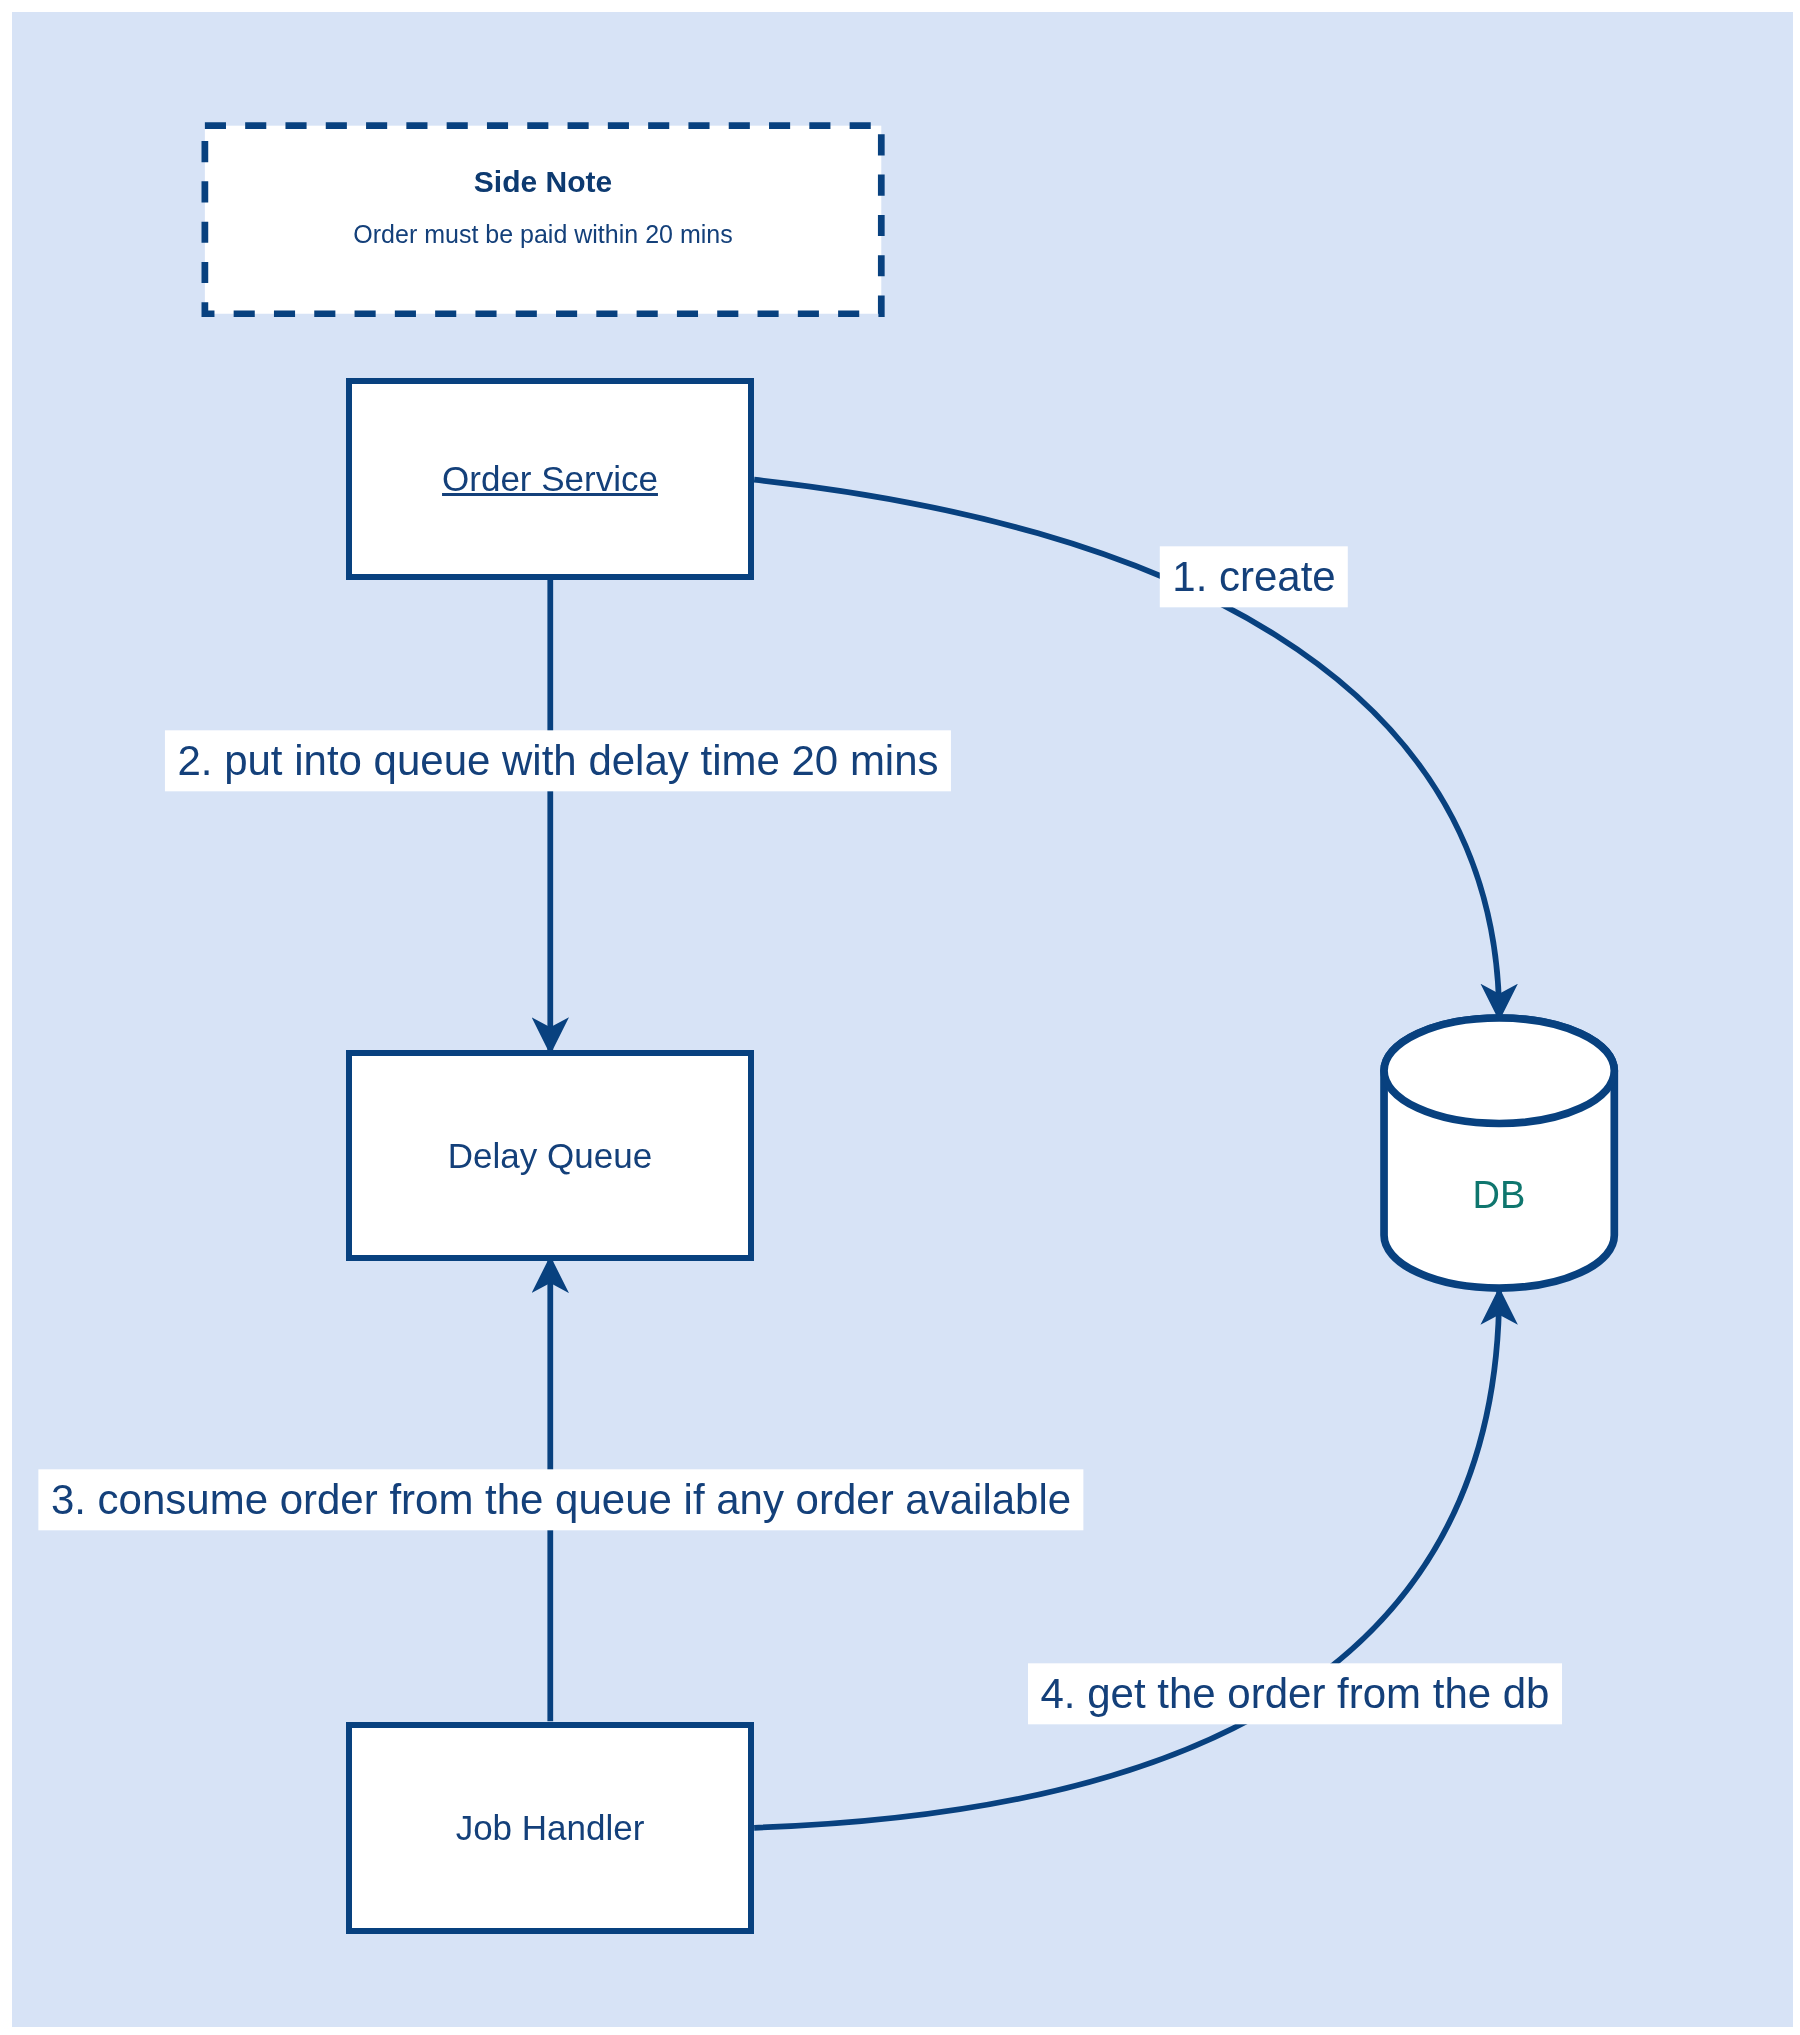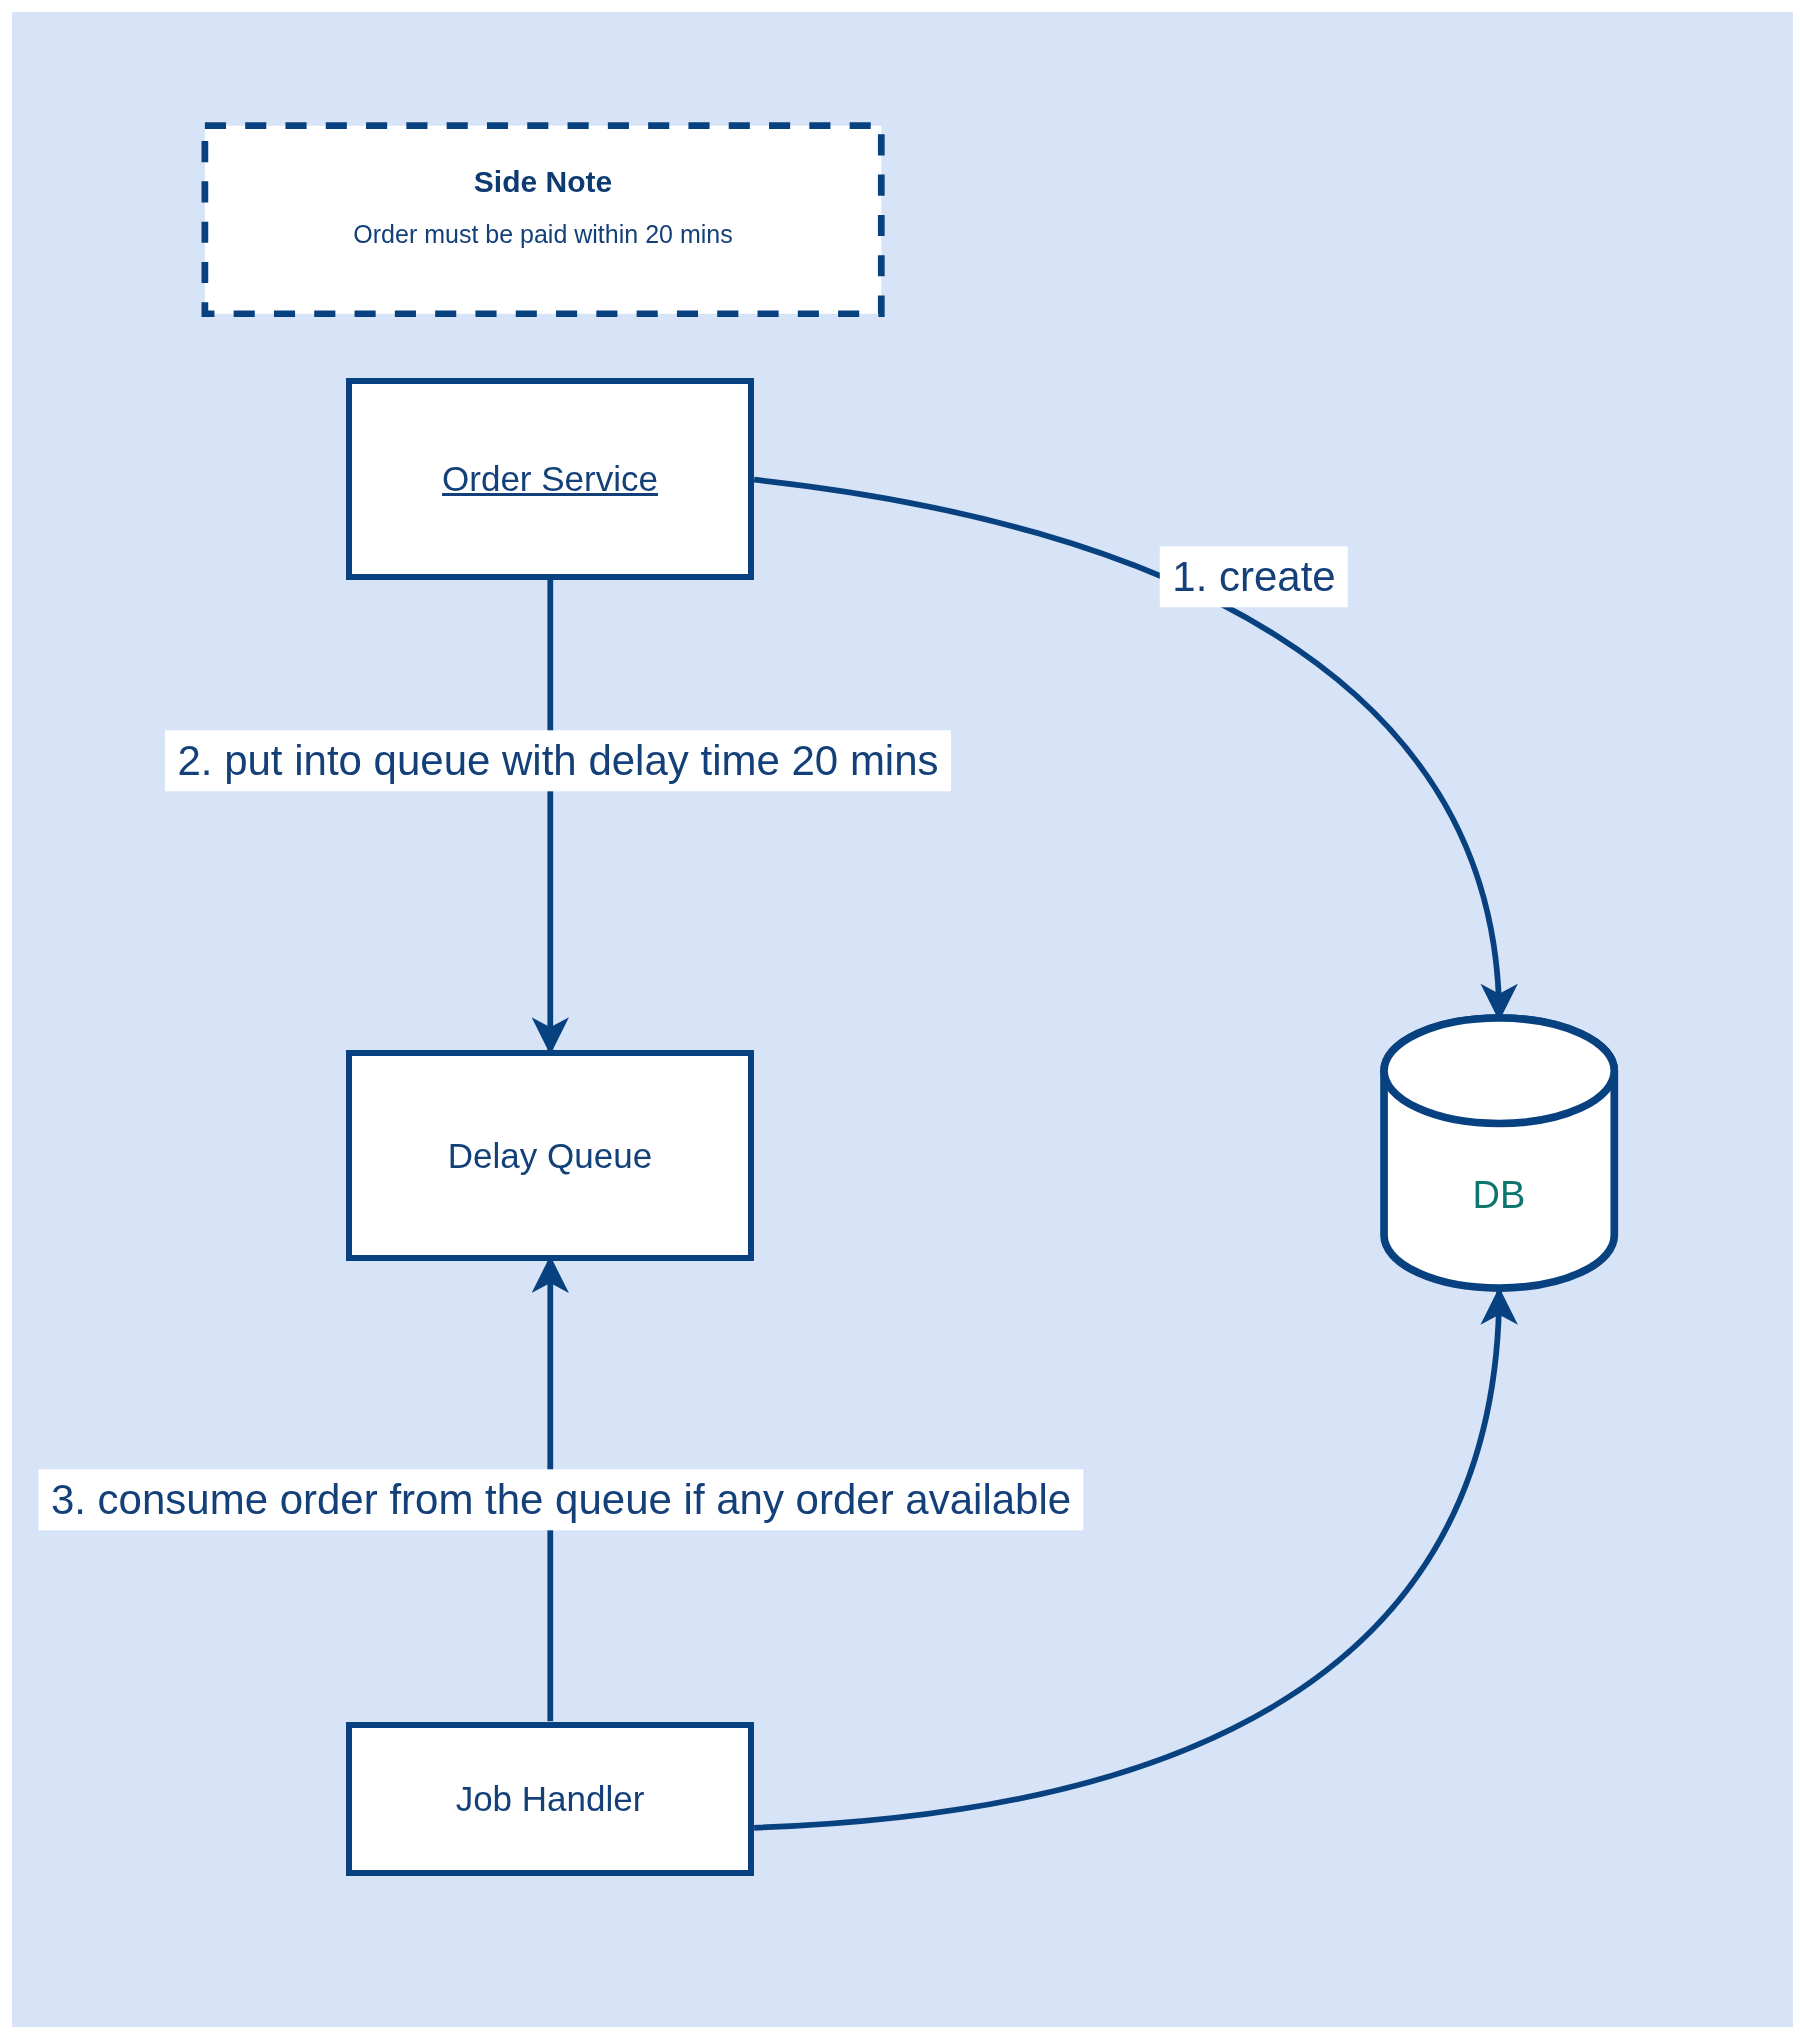--- a/index.html
+++ b/index.html
@@ -40,21 +40,21 @@
     border: 6.7px solid #08417f;
     display: flex;
     align-items: center;
     justify-content: center;
     color: #14407a;
     font-size: 35px;
     z-index: 2;
   }
   .node-order   { left: 346px; top: 378px;  width: 408px; height: 202px; text-decoration: underline; }
   .node-delay   { left: 346px; top: 1050px; width: 408px; height: 211px; }
-  .node-job     { left: 346px; top: 1722px; width: 408px; height: 154px; }
+  .node-job     { left: 346px; top: 1722px; width: 408px; height: 212px; }
   .db-label {
     position: absolute;
     left: 1499px;
     top: 1195px;
     transform: translate(-50%, -50%);
     color: #0f766e;
     font-size: 38px;
     z-index: 2;
     white-space: nowrap;
   }
@@ -134,14 +134,15 @@
   </div>
   <div class="node node-job">
     <span>Job Handler</span>
   </div>
 
   <div class="db-label">DB</div>
 
   <div class="edge-label edge-label-1">1. create</div>
   <div class="edge-label edge-label-2">2. put into queue with delay time 20 mins</div>
   <div class="edge-label edge-label-3">3. consume order from the queue if any order available</div>
+  <div class="edge-label edge-label-4">4. get the order from the db</div>
 </div>
 
 
 </body></html>

